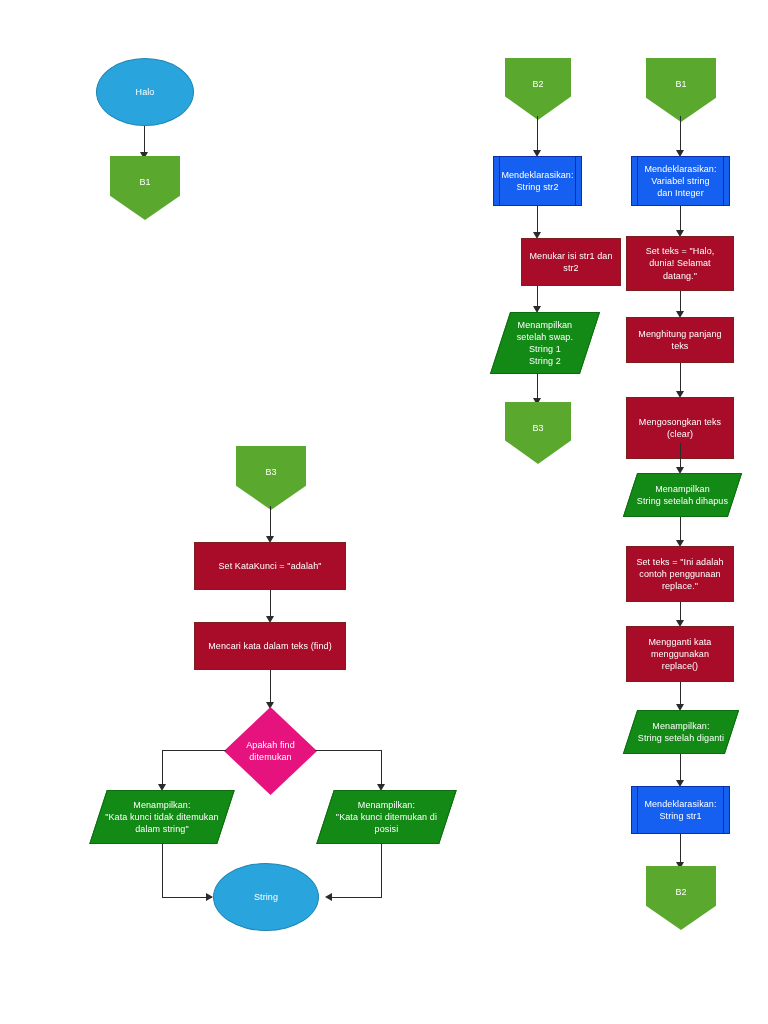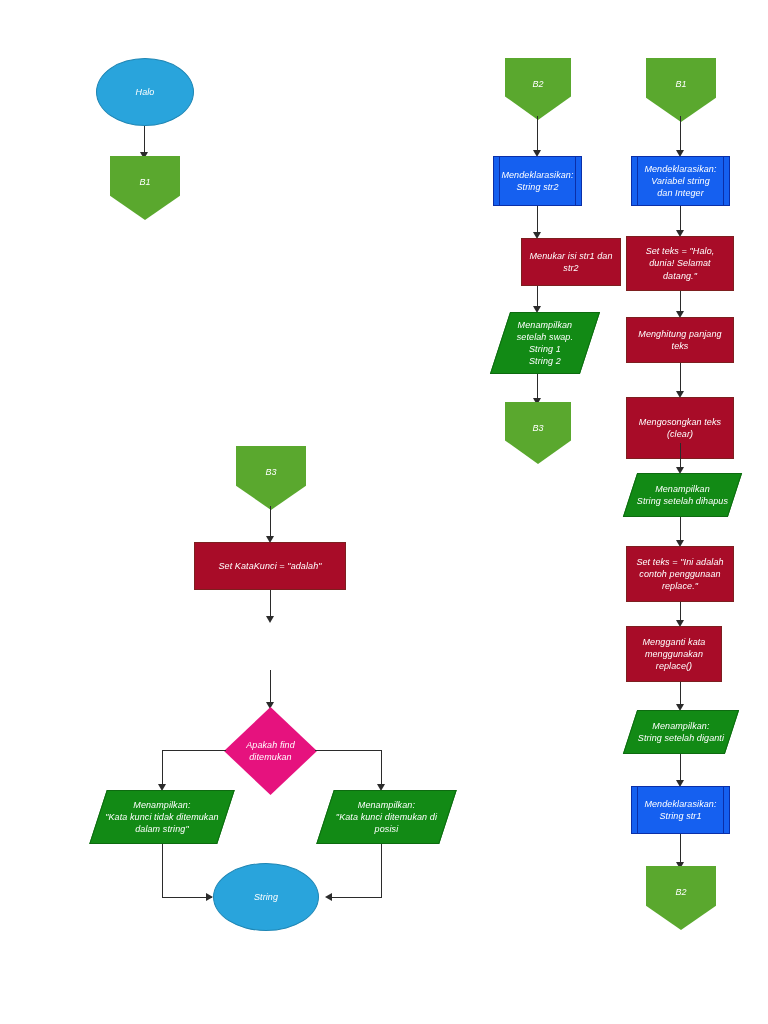--- a/index.html
+++ b/index.html
@@ -95,21 +95,21 @@
   .arrow-right {
     border-top: 4.5px solid transparent;
     border-bottom: 4.5px solid transparent;
     border-left: 7px solid #2b2b2b;
   }
   .arrow-left {
     border-top: 4.5px solid transparent;
     border-bottom: 4.5px solid transparent;
     border-right: 7px solid #2b2b2b;
   }
-  .inner { pointer-events: none; font-style: italic; }
+  .inner { pointer-events: none; }
 </style>
 </head>
 <body>
 
 <div id="canvas">
 
   <div class="node shape-ellipse" style="--fill:#29a4dc;--stroke:#1f86b4;left:96px;top:58px;width:98px;height:68px;">
     <span class="inner">Halo</span>
   </div>
   <div class="edge edge-v" style="left:144px;top:126px;height:30px;"></div>
@@ -196,21 +196,21 @@
   <div class="arrow arrow-down" style="left:676px;top:540px;"></div>
 
   <div class="node shape-process" style="--fill:#a80c28;--stroke:#7d1f1f;left:626px;top:546px;width:108px;height:56px;">
     <span class="inner">Set teks = "Ini adalah
 contoh penggunaan
 replace."</span>
   </div>
   <div class="edge edge-v" style="left:680px;top:602px;height:22px;"></div>
   <div class="arrow arrow-down" style="left:676px;top:620px;"></div>
 
-  <div class="node shape-process" style="--fill:#a80c28;--stroke:#7d1f1f;left:626px;top:626px;width:96px;height:56px;">
+  <div class="node shape-process" style="--fill:#a80c28;--stroke:#7d1f1f;left:626px;top:626px;width:108px;height:56px;">
     <span class="inner">Mengganti kata
 menggunakan
 replace()</span>
   </div>
   <div class="edge edge-v" style="left:680px;top:682px;height:26px;"></div>
   <div class="arrow arrow-down" style="left:676px;top:704px;"></div>
 
   <div class="node shape-parallelogram" style="--fill:#128a15;--stroke:#0d6b10;left:630px;top:710px;width:102px;height:44px;">
     <span class="inner">Menampilkan:
 String setelah diganti</span>
@@ -234,20 +234,23 @@
   </div>
   <div class="edge edge-v" style="left:270px;top:506px;height:34px;"></div>
   <div class="arrow arrow-down" style="left:266px;top:536px;"></div>
 
   <div class="node shape-process" style="--fill:#a80c28;--stroke:#7d1f1f;left:194px;top:542px;width:152px;height:48px;">
     <span class="inner">Set  KataKunci = "adalah"</span>
   </div>
   <div class="edge edge-v" style="left:270px;top:590px;height:30px;"></div>
   <div class="arrow arrow-down" style="left:266px;top:616px;"></div>
 
+  <div class="node shape-process" style="--fill:#a80c28;--stroke:#7d1f1f;left:194px;top:622px;width:152px;height:48px;">
+    <span class="inner">Mencari kata dalam teks (find)</span>
+  </div>
   <div class="edge edge-v" style="left:270px;top:670px;height:36px;"></div>
   <div class="arrow arrow-down" style="left:266px;top:702px;"></div>
 
   <div class="node shape-decision" style="--fill:#e6127e;left:224px;top:707px;width:93px;height:88px;">
     <span class="inner">Apakah find
 ditemukan</span>
   </div>
 
   <div class="edge edge-h" style="left:162px;top:750px;width:64px;"></div>
   <div class="edge edge-v" style="left:162px;top:750px;height:38px;"></div>

